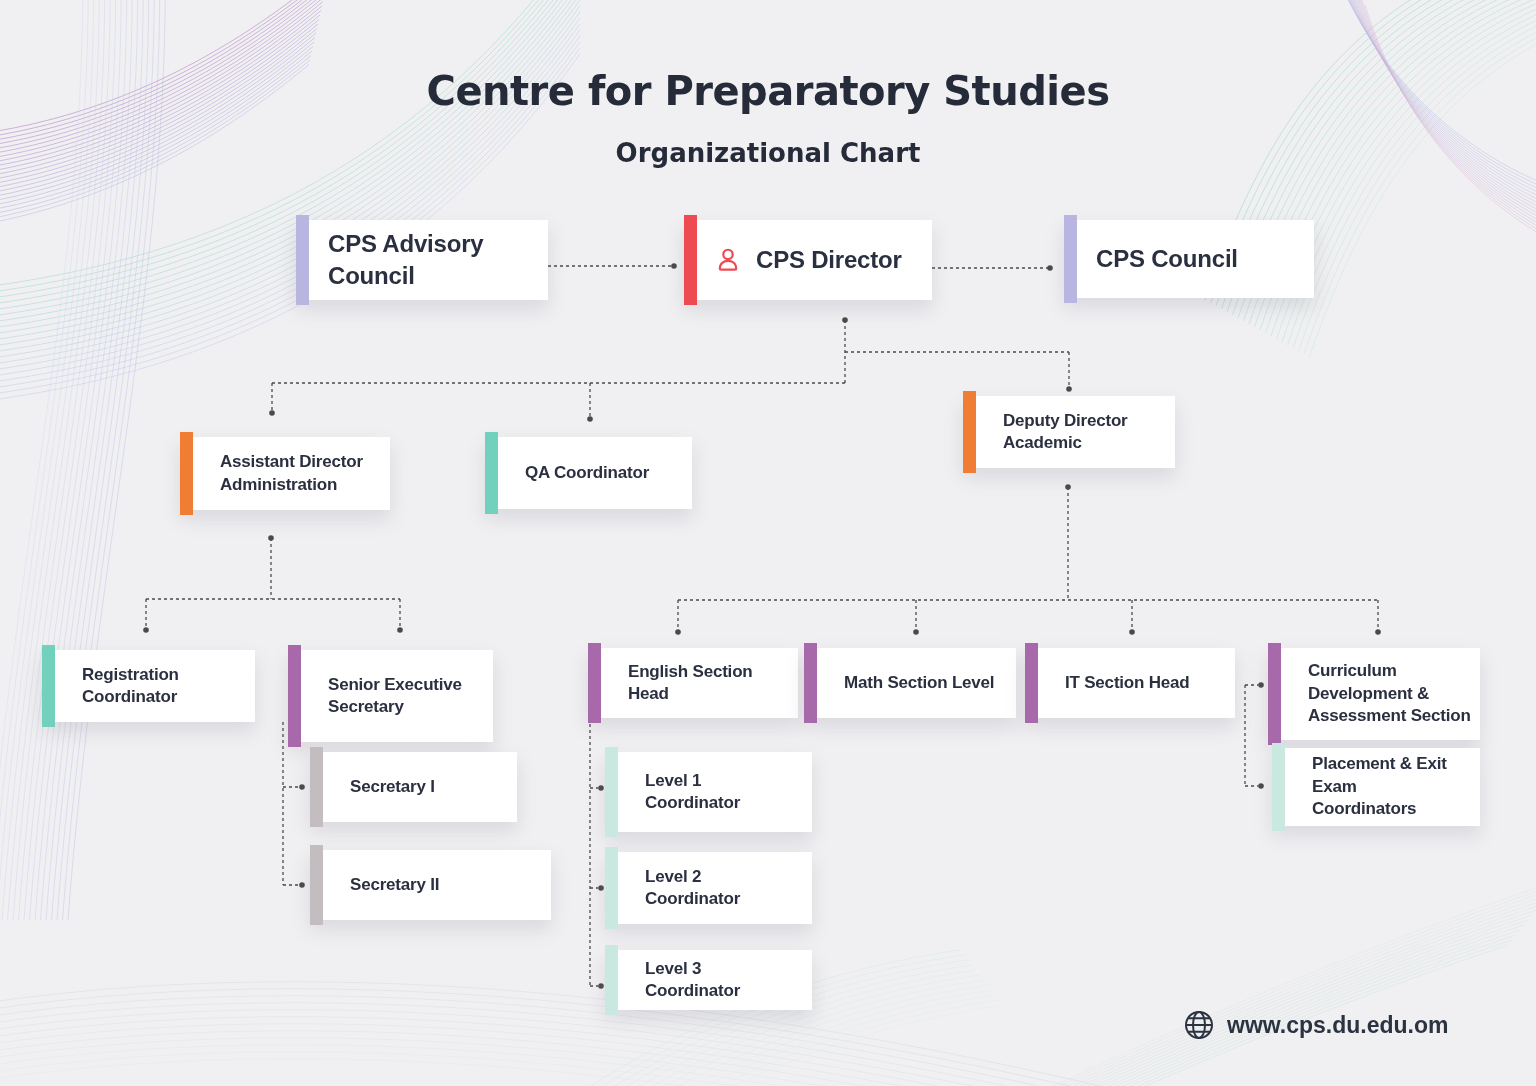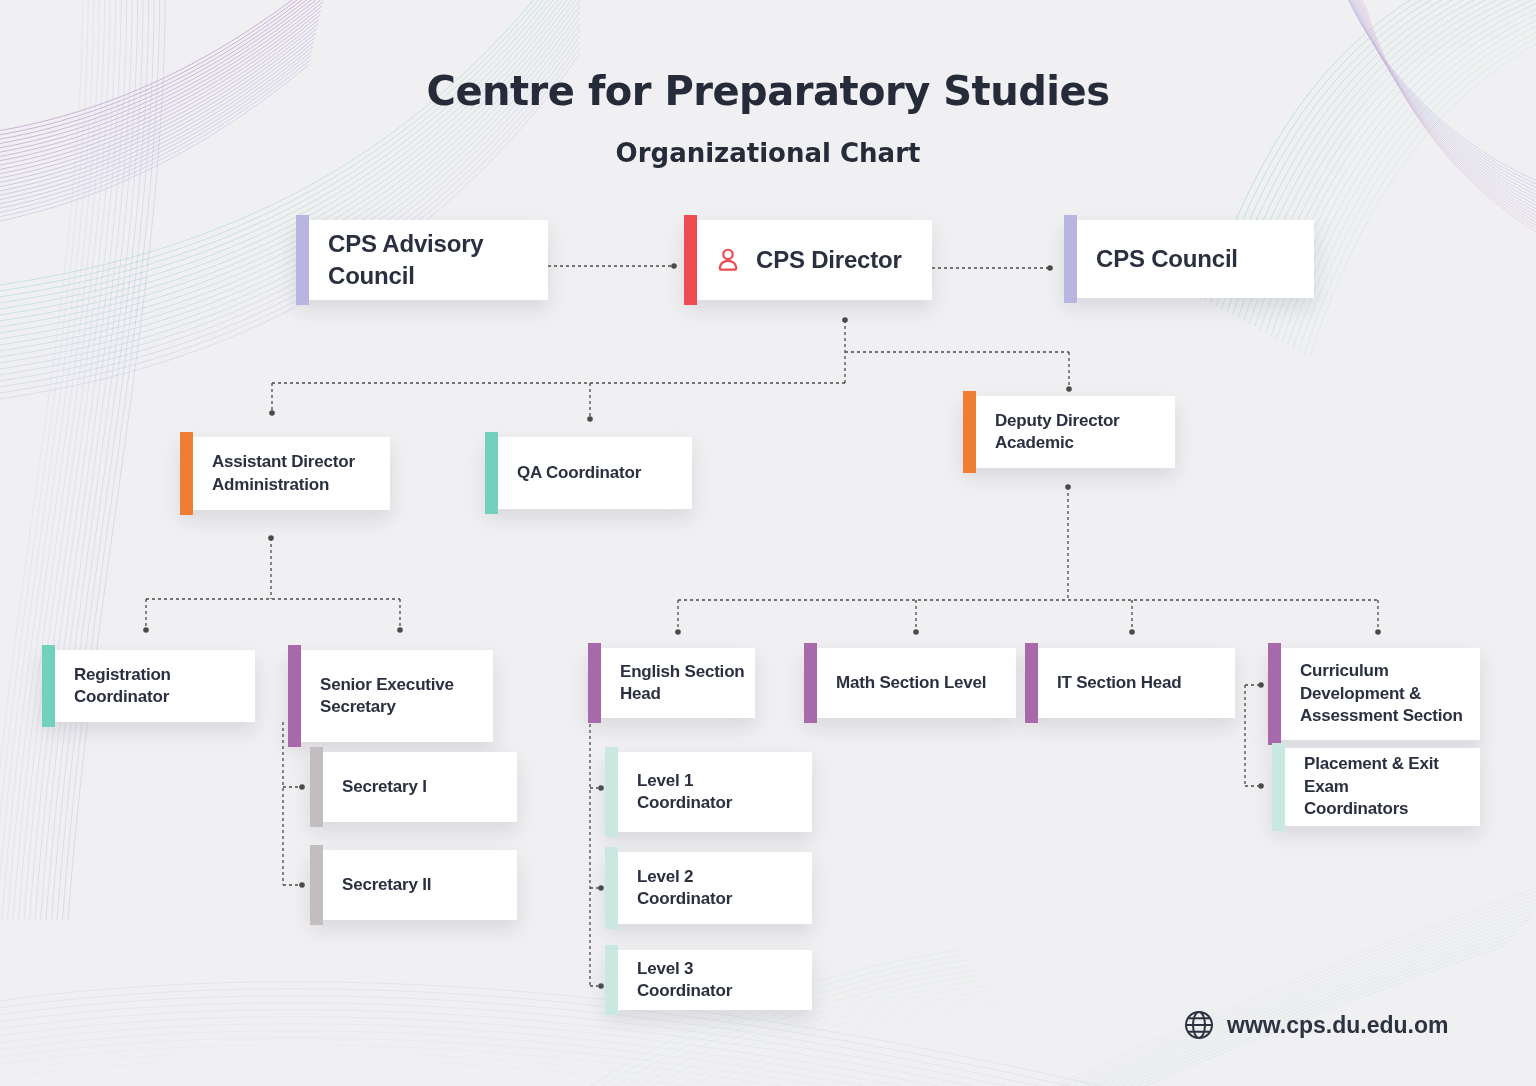--- a/index.html
+++ b/index.html
@@ -23,21 +23,21 @@
     display:flex;align-items:center;
   }
   .node .bar{
     position:absolute;left:0;top:-5px;width:13px;height:calc(100% + 10px);
   }
   .node .label{
     font-weight:bold;color:#2b3040;
     white-space:pre-line;
     line-height:1.32;
     font-size:17px;letter-spacing:-0.2px;
-    padding-left:32px;padding-right:2px;
+    padding-left:40px;padding-right:2px;
   }
   .node.lg .label{font-size:24px;line-height:1.35;padding-left:32px;}
   .node .node-icon{margin-left:30px;flex:0 0 auto;display:flex;}
   .node .node-icon + .label{padding-left:14px;}
   .footer{
     position:absolute;left:1182px;top:1008px;z-index:2;
     display:flex;align-items:center;gap:11px;
     color:#2b3340;font-weight:bold;font-size:23px;
   }
 </style>
@@ -272,21 +272,21 @@
     <span class="label">Registration
 Coordinator</span>
   </div>
 
   <div class="node" style="left:288px;top:650px;width:205px;height:92px">
     <span class="bar" style="background: rgb(168, 105, 171);"></span>
     <span class="label">Senior Executive
 Secretary</span>
   </div>
 
-  <div class="node" style="left:588px;top:648px;width:167px;height:70px">
+  <div class="node" style="left:588px;top:648px;width:210px;height:70px">
     <span class="bar" style="background: rgb(168, 105, 171);"></span>
     <span class="label">English Section Head</span>
   </div>
 
   <div class="node" style="left:804px;top:648px;width:212px;height:70px">
     <span class="bar" style="background: rgb(168, 105, 171);"></span>
     <span class="label">Math Section Level</span>
   </div>
 
   <div class="node" style="left:1025px;top:648px;width:210px;height:70px">
@@ -299,21 +299,21 @@
     <span class="label">Curriculum
 Development &amp;
 Assessment Section</span>
   </div>
 
   <div class="node" style="left:310px;top:752px;width:207px;height:70px">
     <span class="bar" style="background: rgb(196, 189, 191);"></span>
     <span class="label">Secretary I</span>
   </div>
 
-  <div class="node" style="left:310px;top:850px;width:207px;height:70px">
+  <div class="node" style="left:310px;top:850px;width:241px;height:70px">
     <span class="bar" style="background: rgb(196, 189, 191);"></span>
     <span class="label">Secretary II</span>
   </div>
 
   <div class="node" style="left:605px;top:752px;width:207px;height:80px">
     <span class="bar" style="background: rgb(201, 233, 224);"></span>
     <span class="label">Level 1
 Coordinator</span>
   </div>
 

